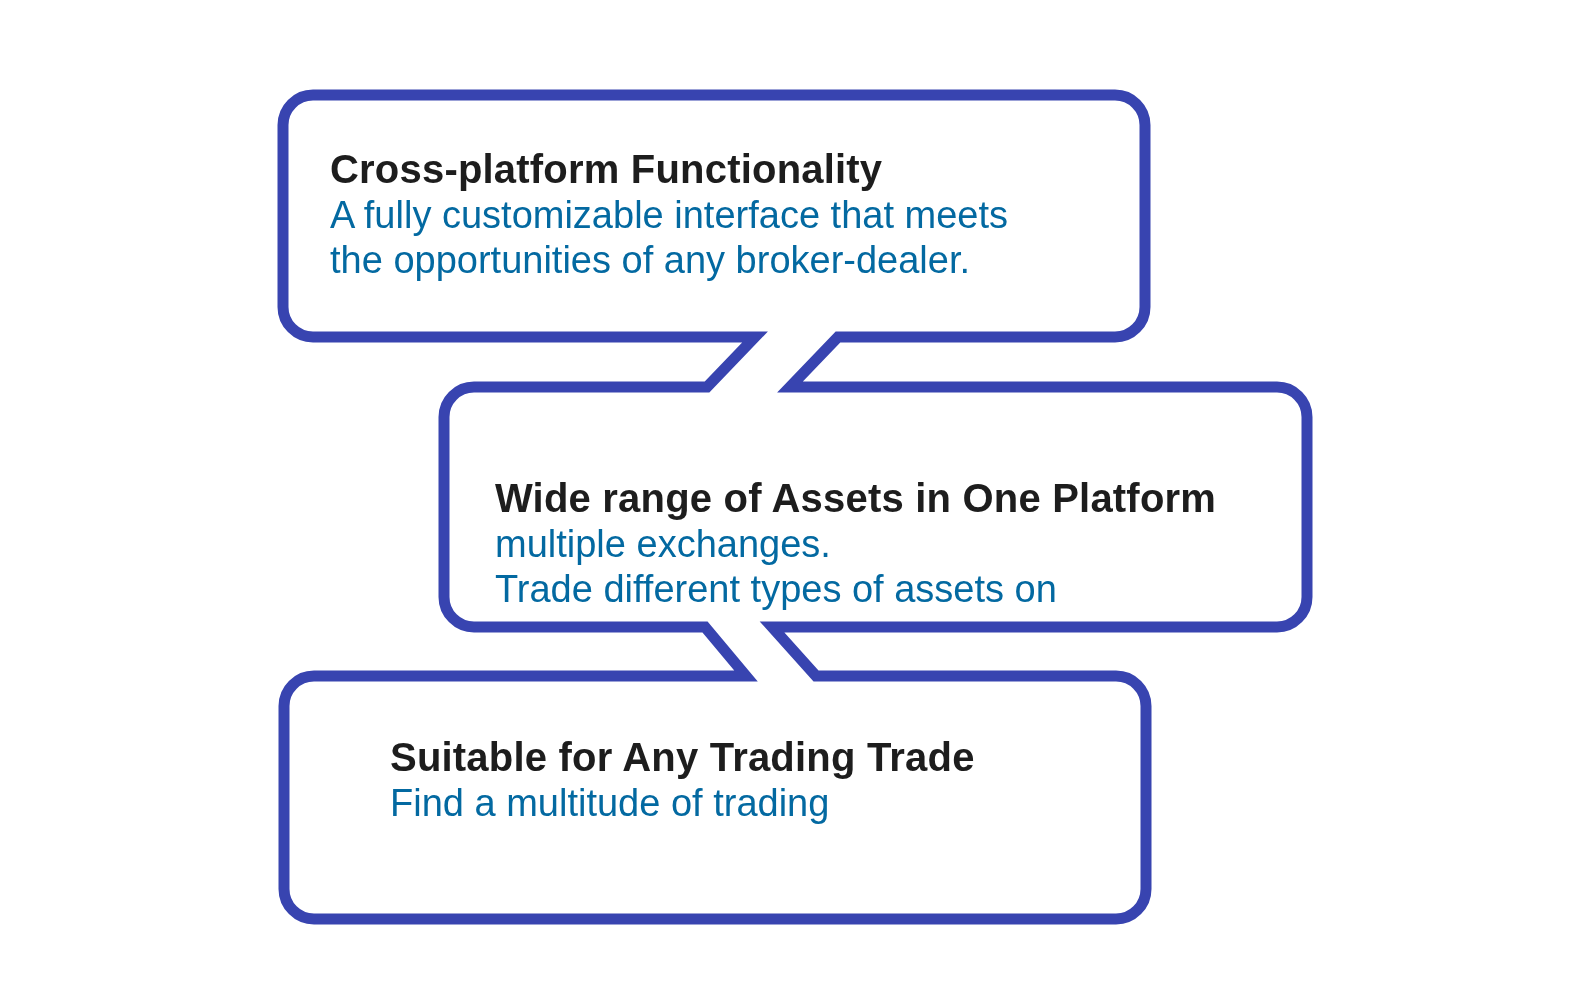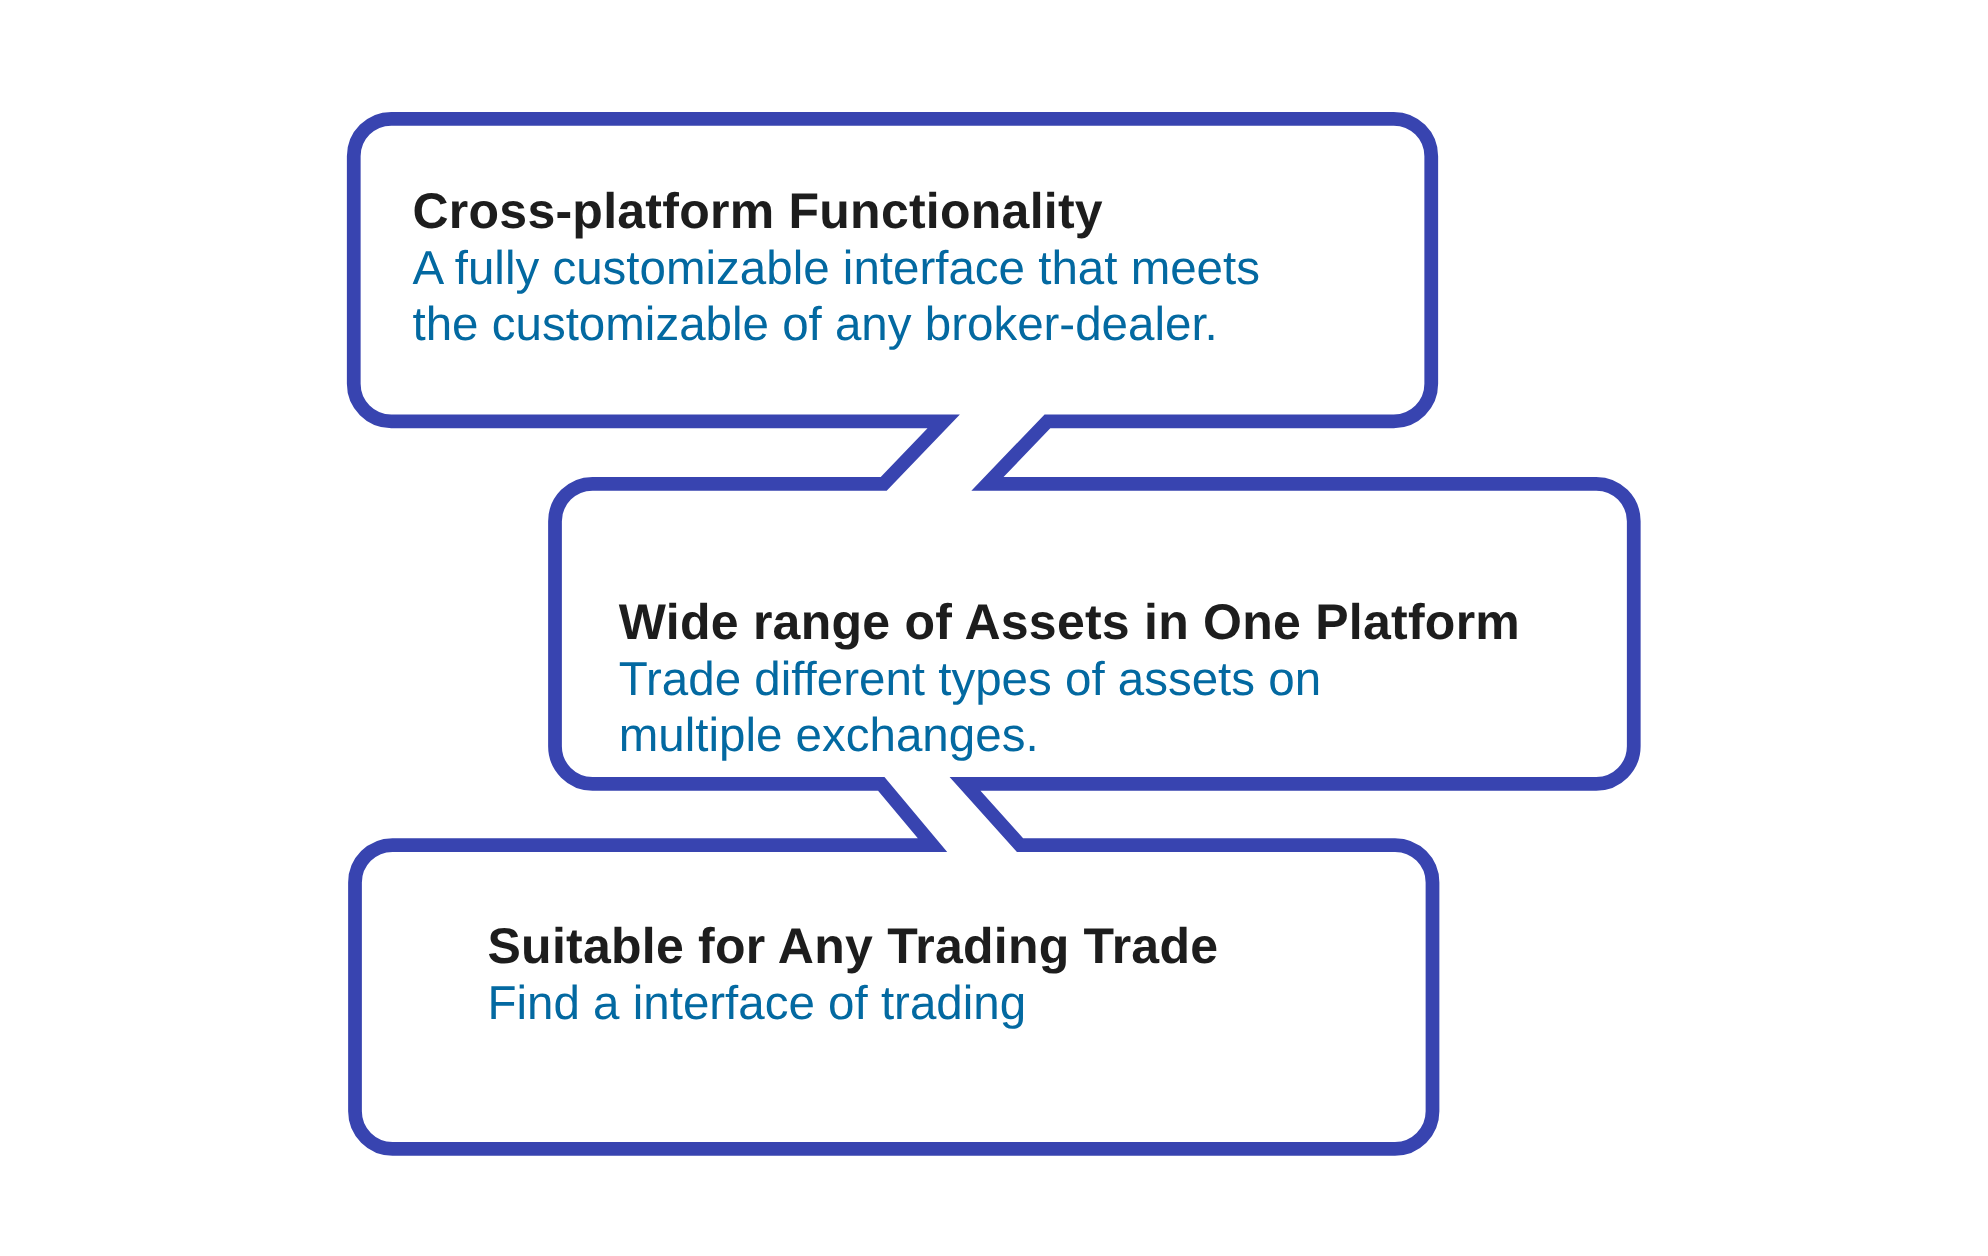--- a/index.html
+++ b/index.html
@@ -68,32 +68,32 @@
              H707 L755 337
              H313 a30 30 0 0 1 -30 -30
              V125 a30 30 0 0 1 30 -30
              Z"></path>
   </svg>
 
   <div class="bubble-text bubble-text-1">
     <div class="bubble-title">Cross-platform Functionality</div>
     <div class="bubble-body">
       <div class="bubble-body-line">A fully customizable interface that meets</div>
-      <div class="bubble-body-line">the customizable of any broker-dealer.</div>
+      <div class="bubble-body-line">the opportunities of any broker-dealer.</div>
     </div>
   </div>
 
   <div class="bubble-text bubble-text-2">
     <div class="bubble-title">Wide range of Assets in One Platform</div>
     <div class="bubble-body">
+      <div class="bubble-body-line">multiple exchanges.</div>
       <div class="bubble-body-line">Trade different types of assets on</div>
-      <div class="bubble-body-line">multiple exchanges.</div>
     </div>
   </div>
 
   <div class="bubble-text bubble-text-3">
     <div class="bubble-title">Suitable for Any Trading Trade</div>
     <div class="bubble-body">
-      <div class="bubble-body-line">Find a interface of trading</div>
+      <div class="bubble-body-line">Find a multitude of trading</div>
     </div>
   </div>
 
 </div>
 
 </body></html>

